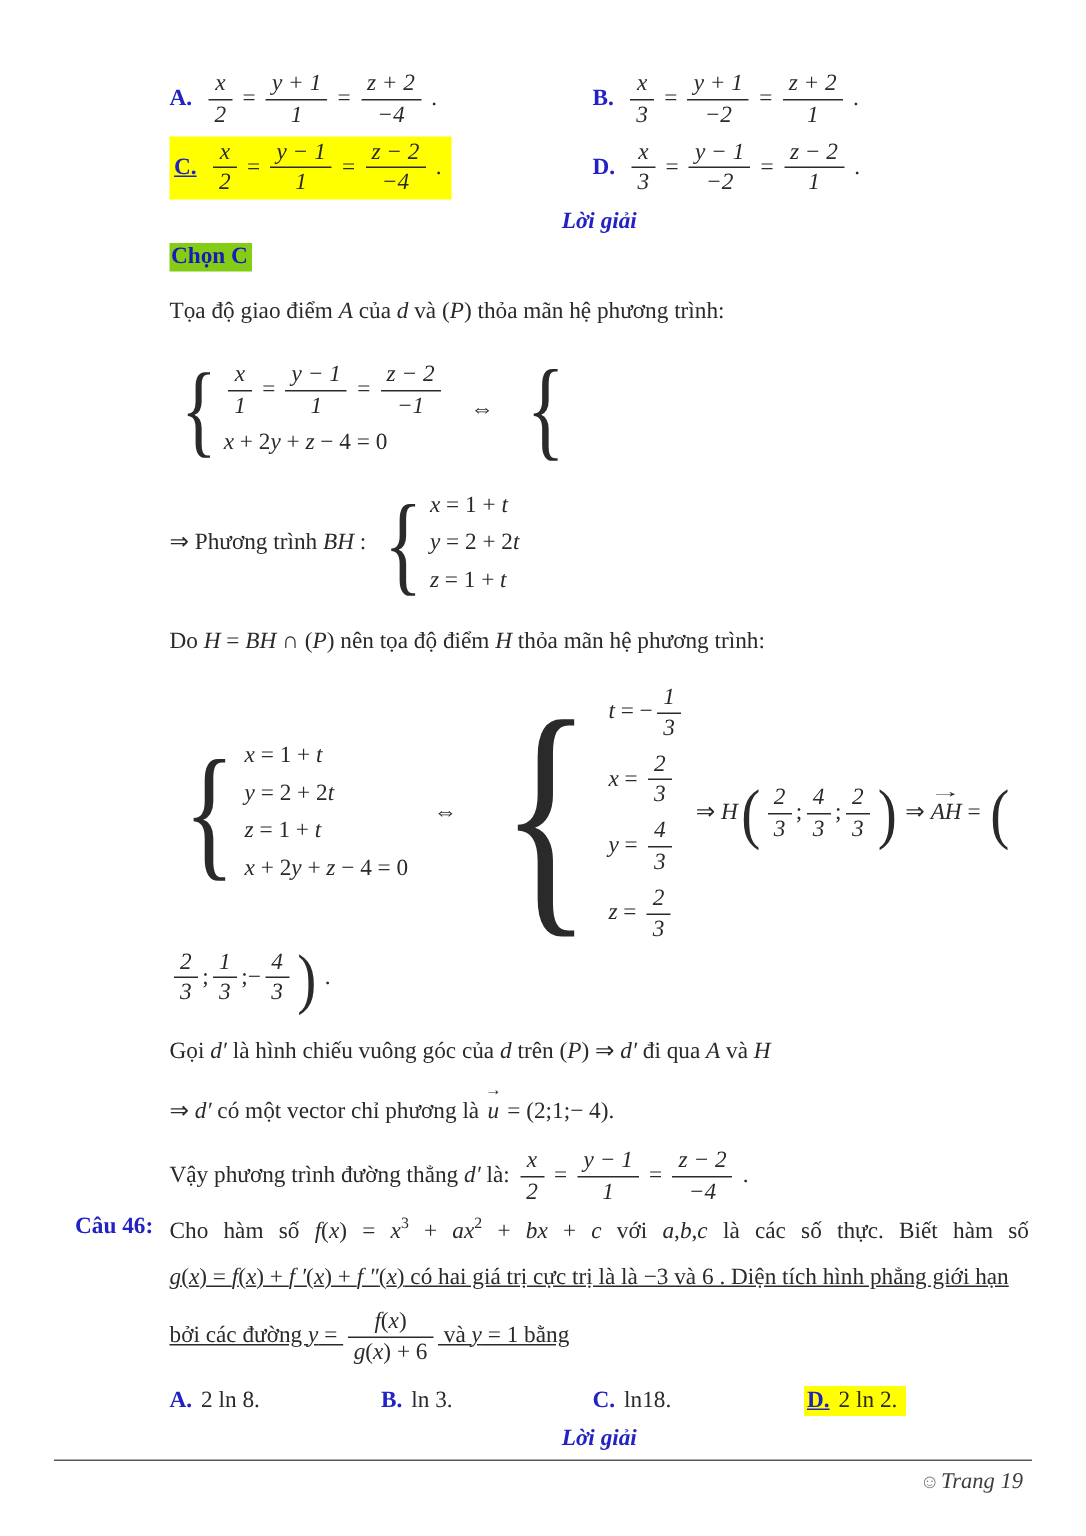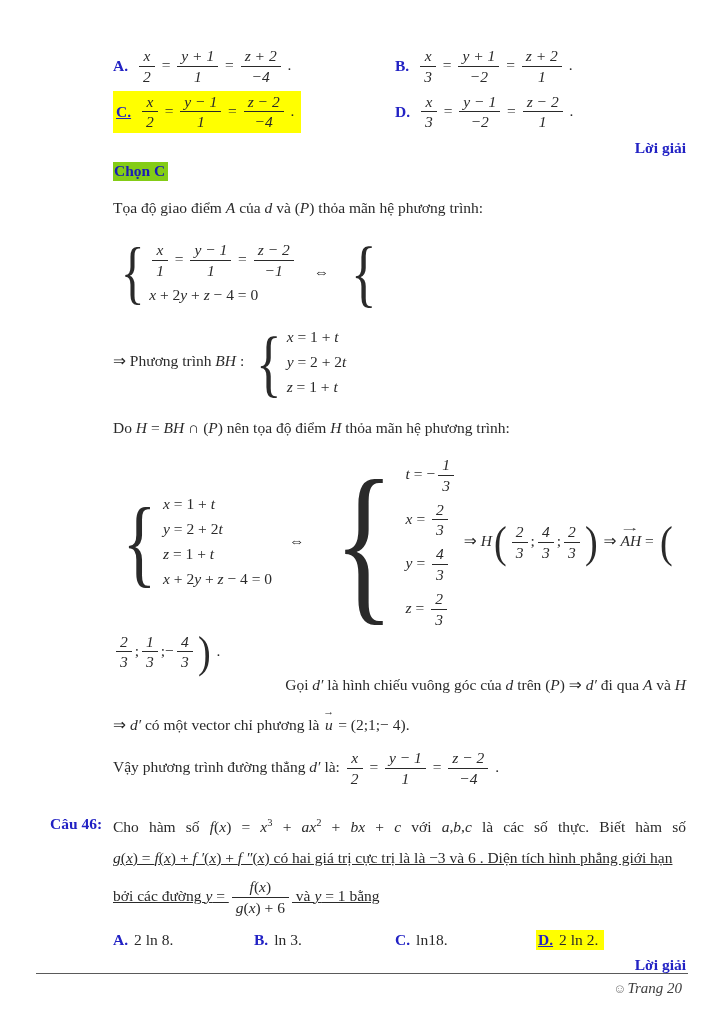--- a/index.html
+++ b/index.html
@@ -38,34 +38,34 @@
   .vec { display: inline-block; text-align: center; vertical-align: baseline; line-height: 1; }
   .vec .arrow { display: block; font-size: 11px; line-height: 5px; height: 7px; margin-bottom: 1px; }
   .vec .arrow.wide { transform: scaleX(1.9); transform-origin: center; }
   .vec .vbody { display: block; }
 
   .rel { margin: 0 14px; }
 
   
   .para { margin-top: 15px; line-height: 1.55; }
   .eqline { margin-top: 14px; line-height: 1.4; }
-  .center { text-align: right; }
+  .center { text-align: center; font-style: italic; }
 
   
   .optrow { display: flex; align-items: center; margin-bottom: 4px; }
   .opt { display: inline-flex; align-items: center; }
   .optcell { width: 282px; flex: none; }
   .olabel { margin-right: 8px; }
   .hlY { background: #ffff00; display: inline-flex; align-items: center; padding: 1px 7px 1px 3px; }
   .hlY .frac .num { border-bottom-color: #2a2a2a; }
 
   .choice { background: #84cc16; color: #1a1ab8; font-weight: bold; display: inline-block; padding: 0 3px 1px 1px; }
 
   
-  .qrow { display: flex; margin-left: -63px; margin-top: 26px; }
+  .qrow { display: flex; margin-left: -63px; margin-top: 4px; }
   .qlabel { width: 63px; flex: none; }
   .qbody { flex: 1; }
   .jline { text-align: justify; text-align-last: justify; line-height: 1.5; }
   .qline { line-height: 1.5; margin-top: 8px; text-decoration: underline; }
   .opts46 { display: flex; align-items: center; margin-top: 12px; }
   .opt46 { width: 141px; flex: none; display: inline-flex; align-items: center; }
   .opt46 .olabel { margin-right: 6px; }
   .opt46.last { width: auto; }
   .hlY46 { background: #ffff00; display: inline-flex; align-items: center; padding: 1px 6px 1px 2px; }
 
@@ -156,21 +156,21 @@
       </span><span class="rel">⇔</span><span class="sys">
         <span class="brace" style="font-size: 175px;">{</span>
         <span class="syscol">
           <span class="sysline"><span class="it">t</span><span> = −</span><span class="frac"><span class="num"><span class="it">1</span></span><span class="den"><span class="it">3</span></span></span></span>
           <span class="sysline"><span class="it">x</span><span> = </span><span class="frac"><span class="num"><span class="it">2</span></span><span class="den"><span class="it">3</span></span></span></span>
           <span class="sysline"><span class="it">y</span><span> = </span><span class="frac"><span class="num"><span class="it">4</span></span><span class="den"><span class="it">3</span></span></span></span>
           <span class="sysline"><span class="it">z</span><span> = </span><span class="frac"><span class="num"><span class="it">2</span></span><span class="den"><span class="it">3</span></span></span></span>
         </span>
       </span><span> ⇒ </span><span class="it">H</span><span class="bigp">(</span><span class="frac"><span class="num"><span class="it">2</span></span><span class="den"><span class="it">3</span></span></span><span>;</span><span class="frac"><span class="num"><span class="it">4</span></span><span class="den"><span class="it">3</span></span></span><span>;</span><span class="frac"><span class="num"><span class="it">2</span></span><span class="den"><span class="it">3</span></span></span><span class="bigp">)</span><span> ⇒ </span><span class="vec"><span class="arrow wide">→</span><span class="vbody"><span class="it">AH</span></span></span><span> = </span><span class="bigp">(</span><span class="frac"><span class="num"><span class="it">2</span></span><span class="den"><span class="it">3</span></span></span><span>;</span><span class="frac"><span class="num"><span class="it">1</span></span><span class="den"><span class="it">3</span></span></span><span>;−</span><span class="frac"><span class="num"><span class="it">4</span></span><span class="den"><span class="it">3</span></span></span><span class="bigp">)</span><span> .</span></div>
 
-  <div class="para" style="margin-top:1px;text-align:right;"><span>Gọi </span><span class="it">d′</span><span> là hình chiếu vuông góc của </span><span class="it">d</span><span> trên </span><span>(</span><span class="it">P</span><span>)</span><span> ⇒ </span><span class="it">d′</span><span> đi qua </span><span class="it">A</span><span> và </span><span class="it">H</span></div>
+  <div class="para" style="margin-top:17px;"><span>Gọi </span><span class="it">d′</span><span> là hình chiếu vuông góc của </span><span class="it">d</span><span> trên </span><span>(</span><span class="it">P</span><span>)</span><span> ⇒ </span><span class="it">d′</span><span> đi qua </span><span class="it">A</span><span> và </span><span class="it">H</span></div>
 
   <div class="para" style="margin-top:12px;"><span>⇒ </span><span class="it">d′</span><span> có một vector chỉ phương là </span><span class="vec"><span class="arrow">→</span><span class="vbody"><span class="it">u</span></span></span><span> = (2;1;− 4).</span></div>
 
   <div class="para" style="margin-top:11px;"><span>Vậy phương trình đường thẳng </span><span class="it">d′</span><span> là: </span><span class="frac"><span class="num"><span class="it">x</span></span><span class="den"><span class="it">2</span></span></span><span> = </span><span class="frac"><span class="num"><span class="it">y − 1</span></span><span class="den"><span class="it">1</span></span></span><span> = </span><span class="frac"><span class="num"><span class="it">z − 2</span></span><span class="den"><span class="it">−4</span></span></span><span> .</span></div>
 
   <div class="qrow">
     <span class="qlabel blue">Câu 46:</span>
     <div class="qbody">
       <div class="jline"><span>Cho hàm số </span><span class="it">f</span><span>(</span><span class="it">x</span><span>) = </span><span class="it">x</span><span class="sup">3</span><span> + </span><span class="it">ax</span><span class="sup">2</span><span> + </span><span class="it">bx</span><span> + </span><span class="it">c</span><span> với </span><span class="it">a</span><span>,</span><span class="it">b</span><span>,</span><span class="it">c</span><span> là các số thực. Biết hàm số</span></div>
       <div class="qline"><span class="it">g</span><span>(</span><span class="it">x</span><span>) = </span><span class="it">f</span><span>(</span><span class="it">x</span><span>) + </span><span class="it">f ′</span><span>(</span><span class="it">x</span><span>) + </span><span class="it">f ″</span><span>(</span><span class="it">x</span><span>)</span><span> có hai giá trị cực trị là là −3 và 6 . Diện tích hình phẳng giới hạn</span></div>
@@ -199,15 +199,15 @@
     </span>
   </div>
 
   <div class="center blue solhead">Lời giải</div>
 
 </div>
 
 <div class="footer">
   <div class="rule"></div>
   <div class="pageno">
-    <span class="sym">☺</span><span class="txt">Trang 20</span>
+    <span class="sym">☺</span><span class="txt">Trang 19</span>
   </div>
 </div>
 
 </body></html>

